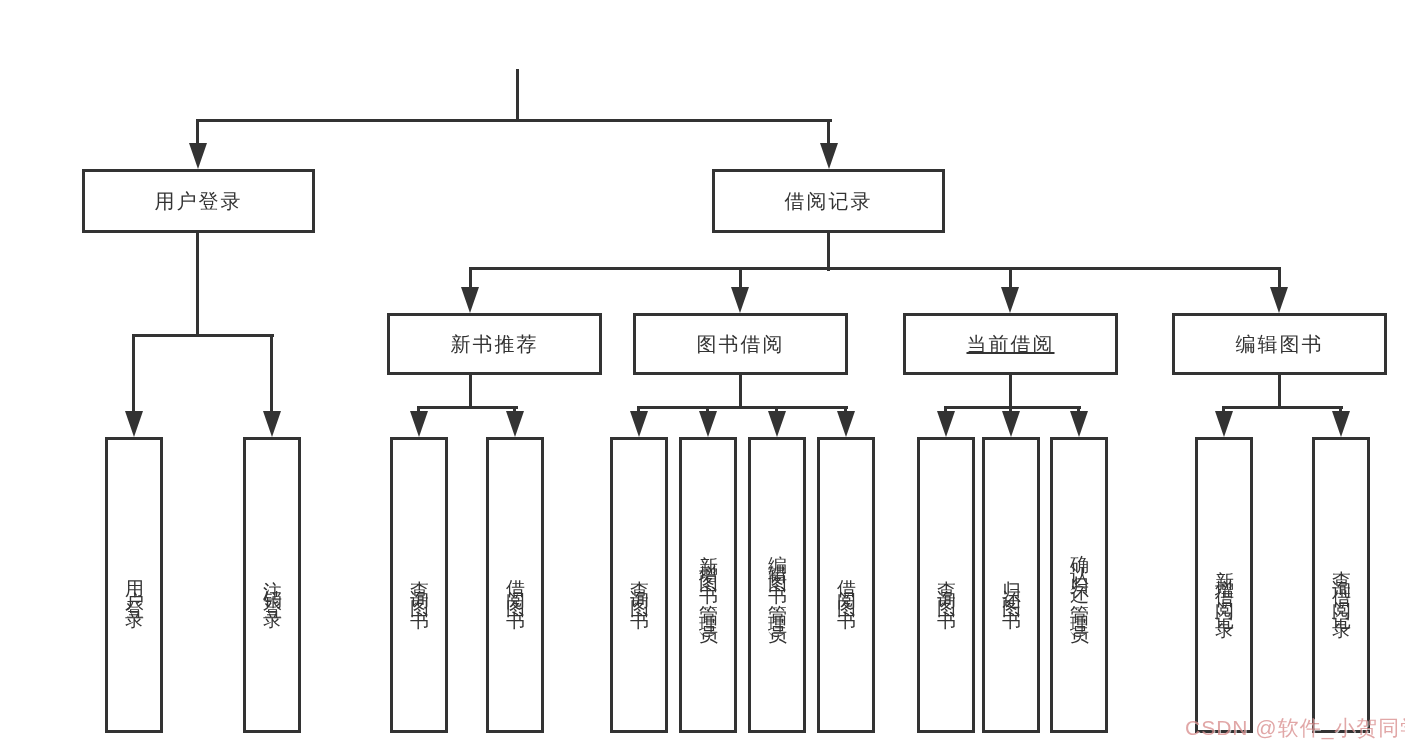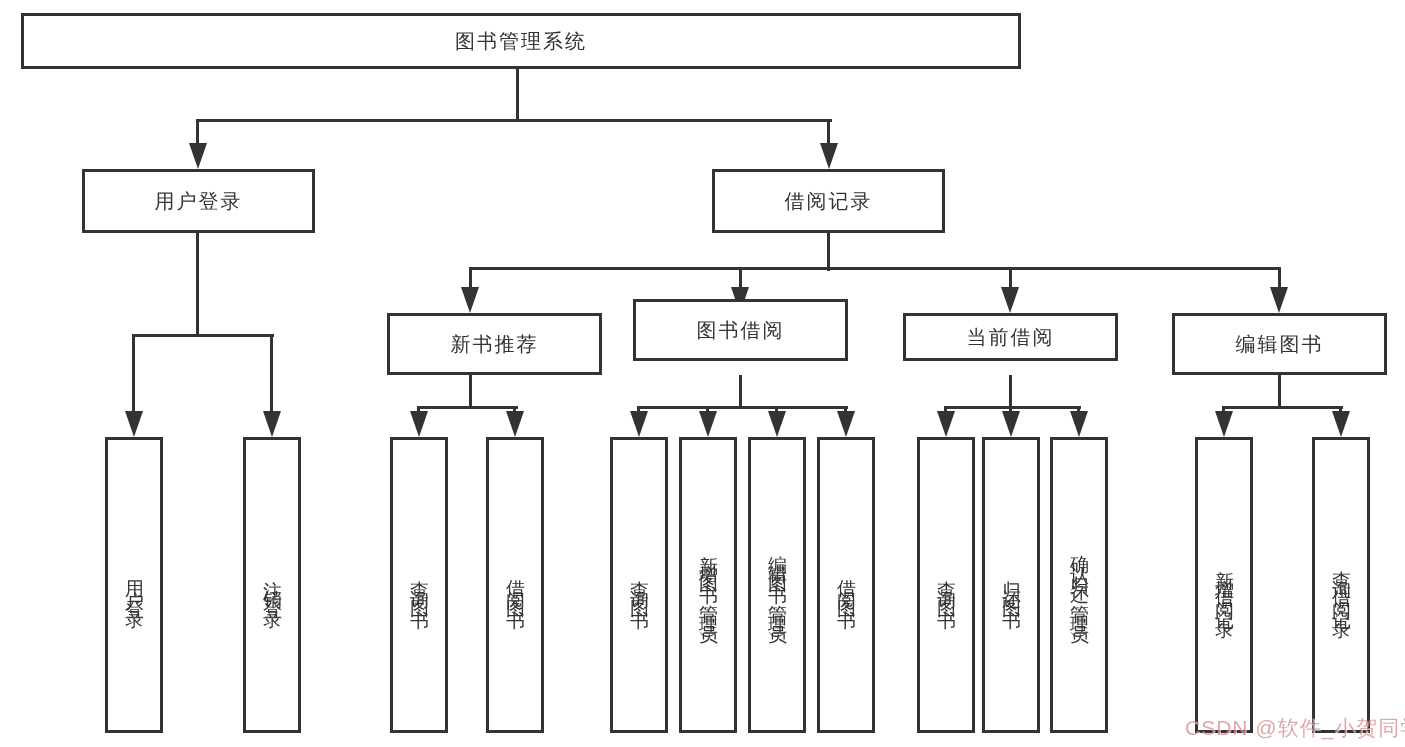--- a/index.html
+++ b/index.html
@@ -31,21 +31,20 @@
     font-size:21px; letter-spacing:1px; white-space:nowrap;
     color:#d98f8f; opacity:0.78;
     text-shadow:1px 1px 0 rgba(255,255,255,0.85);
   }
 </style>
 </head>
 <body>
 
 <div class="canvas">
 
-  <div class="box h" style="left:21px; top:13px; width:1000px; height:56px;">图书管理系统</div>
 
   <div class="line" style="left:516px; top:69px; width:3px; height:52px;"></div>
   <div class="line" style="left:196px; top:119px; width:636px; height:3px;"></div>
   <div class="line" style="left:196px; top:119px; width:3px; height:26px;"></div>
   <div class="arrow" style="left:189px; top:143px;"></div>
   <div class="line" style="left:827px; top:119px; width:3px; height:26px;"></div>
   <div class="arrow" style="left:820px; top:143px;"></div>
 
   <div class="box h" style="left:82px; top:169px; width:233px; height:64px;">用户登录</div>
   <div class="box h" style="left:712px; top:169px; width:233px; height:64px;">借阅记录</div>
@@ -62,22 +61,22 @@
   <div class="line" style="left:469px; top:267px; width:3px; height:22px;"></div>
   <div class="arrow" style="left:461px; top:287px;"></div>
   <div class="line" style="left:739px; top:267px; width:3px; height:22px;"></div>
   <div class="arrow" style="left:731px; top:287px;"></div>
   <div class="line" style="left:1009px; top:267px; width:3px; height:22px;"></div>
   <div class="arrow" style="left:1001px; top:287px;"></div>
   <div class="line" style="left:1278px; top:267px; width:3px; height:22px;"></div>
   <div class="arrow" style="left:1270px; top:287px;"></div>
 
   <div class="box h" style="left:363px; top:313px; width:215px; height:62px;margin-left:24px;">新书推荐</div>
-  <div class="box h" style="left:633px; top:299px; width:215px; height:62px;">图书借阅</div>
-  <div class="box h" style="left:903px; top:313px; width:215px; height:48px;">当前借阅</div>
+  <div class="box h" style="left:633px; top:313px; width:215px; height:62px;">图书借阅</div>
+  <div class="box h" style="left:903px; top:313px; width:215px; height:62px;text-decoration:underline;">当前借阅</div>
   <div class="box h" style="left:1172px; top:313px; width:215px; height:62px;">编辑图书</div>
 
   <div class="line" style="left:469px; top:375px; width:3px; height:34px;"></div>
   <div class="line" style="left:417px; top:406px; width:101px; height:3px;"></div>
   <div class="line" style="left:417px; top:406px; width:3px; height:8px;"></div>
   <div class="arrow" style="left:410px; top:411px;"></div>
   <div class="line" style="left:513px; top:406px; width:3px; height:8px;"></div>
   <div class="arrow" style="left:506px; top:411px;"></div>
 
   <div class="line" style="left:739px; top:375px; width:3px; height:34px;"></div>

